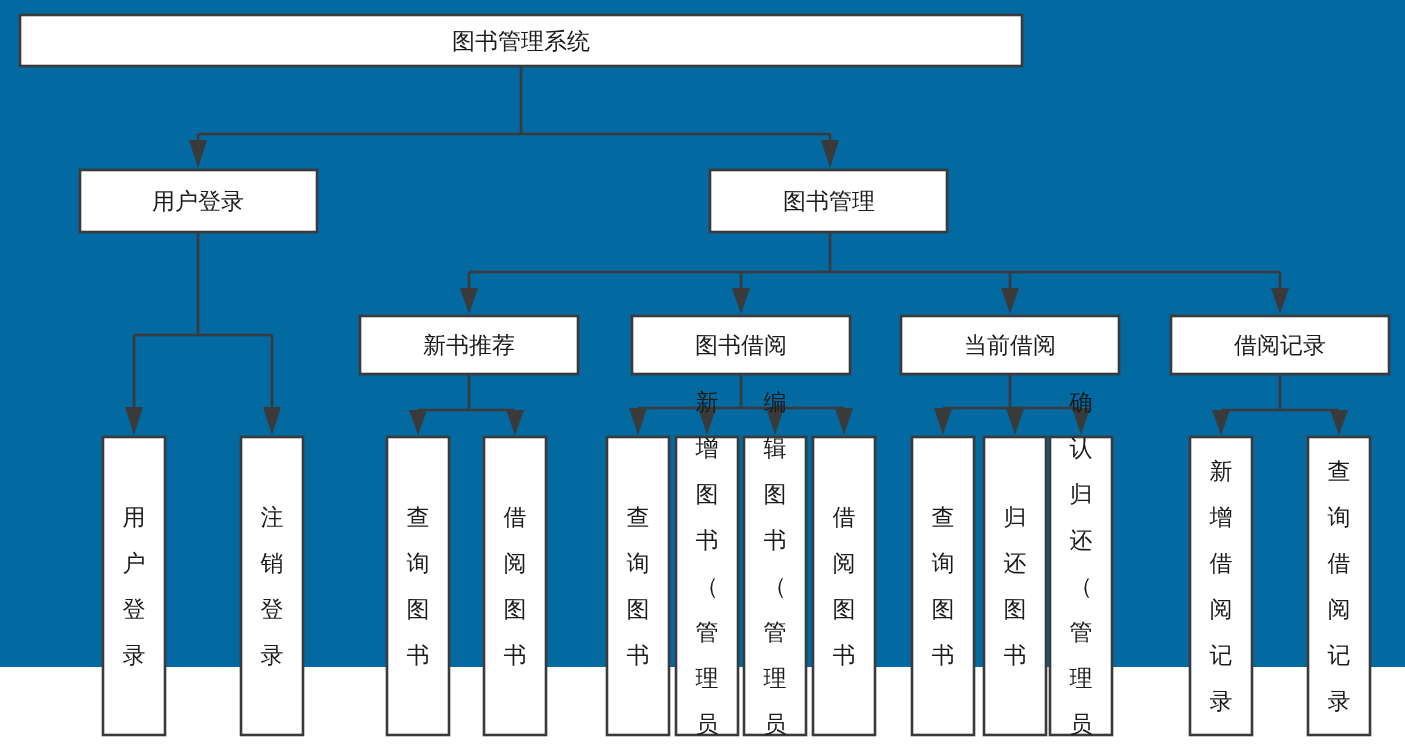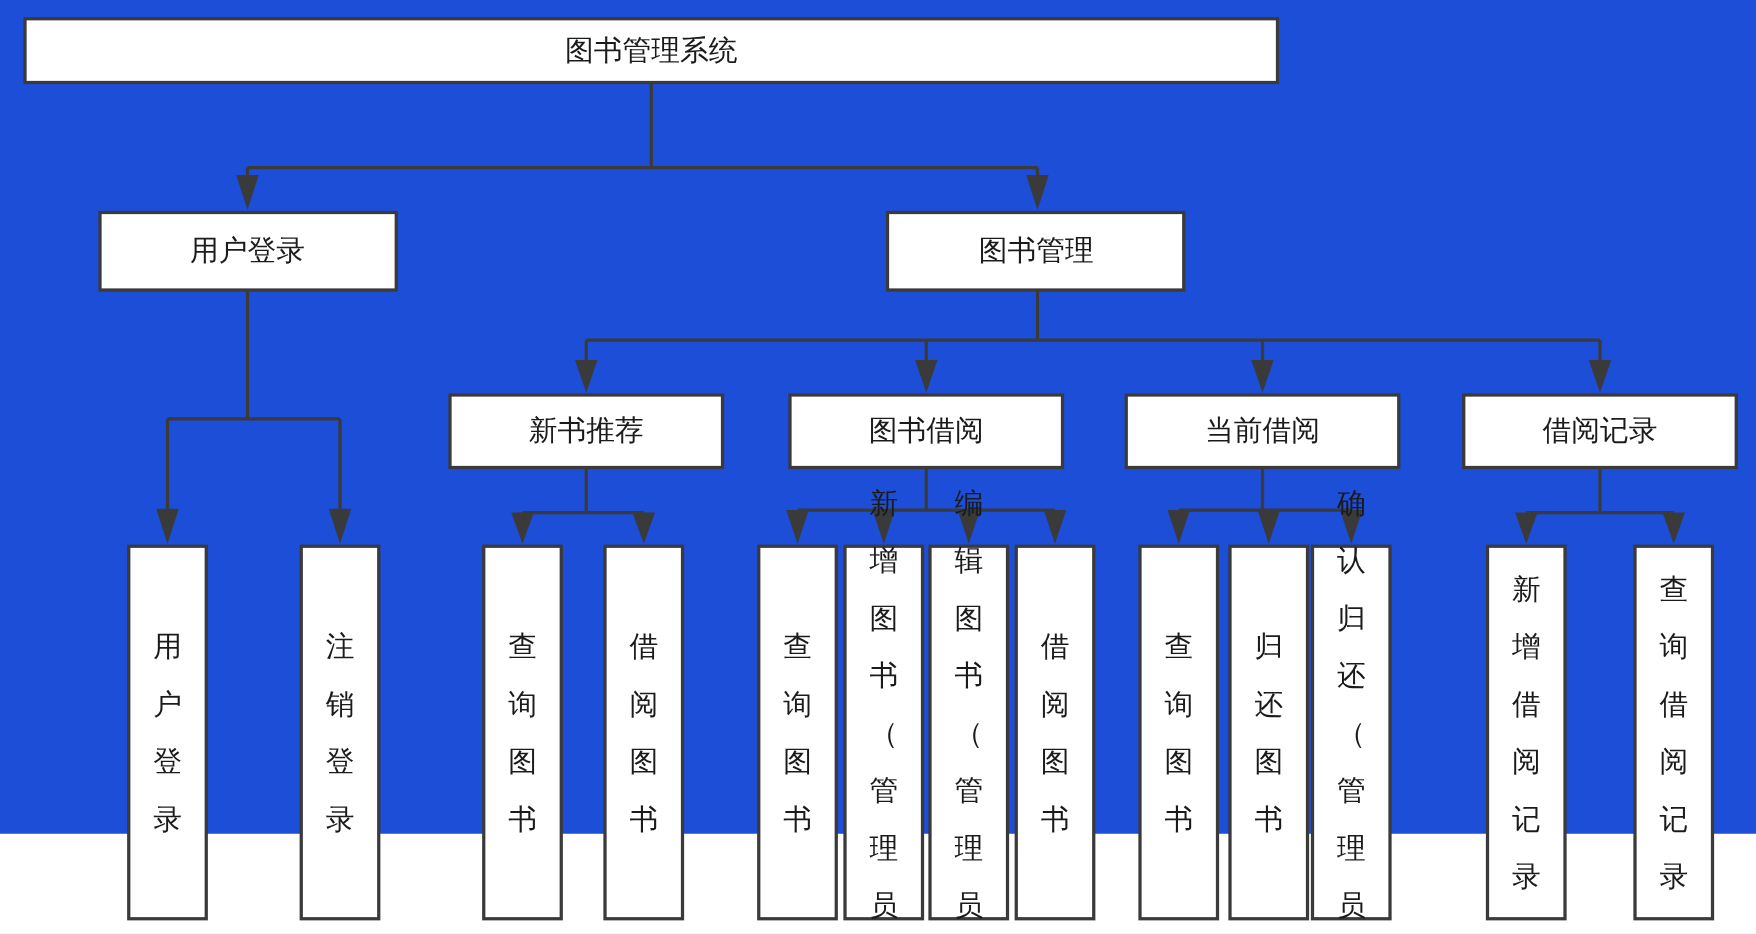--- a/index.html
+++ b/index.html
@@ -11,21 +11,21 @@
     width: 1405px;
     height: 747px;
     font-family: "DejaVu Sans", "Liberation Sans", sans-serif;
     overflow: hidden;
     position: relative;
   }
   #diagram-root {
     position: relative;
     width: 1405px;
     height: 667px;
-    background: #1d4ed8;
+    background: #0369a1;
   }
   svg#flow {
     position: absolute;
     left: 0;
     top: 0;
     width: 1405px;
     height: 747px;
     display: block;
   }
   .node-rect {

